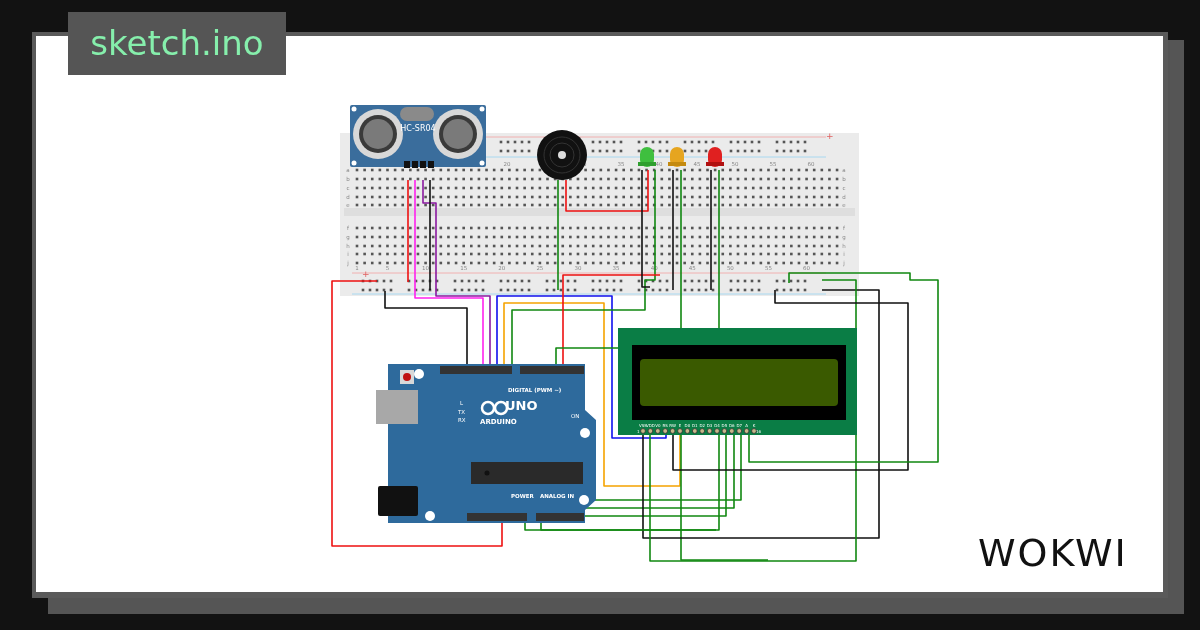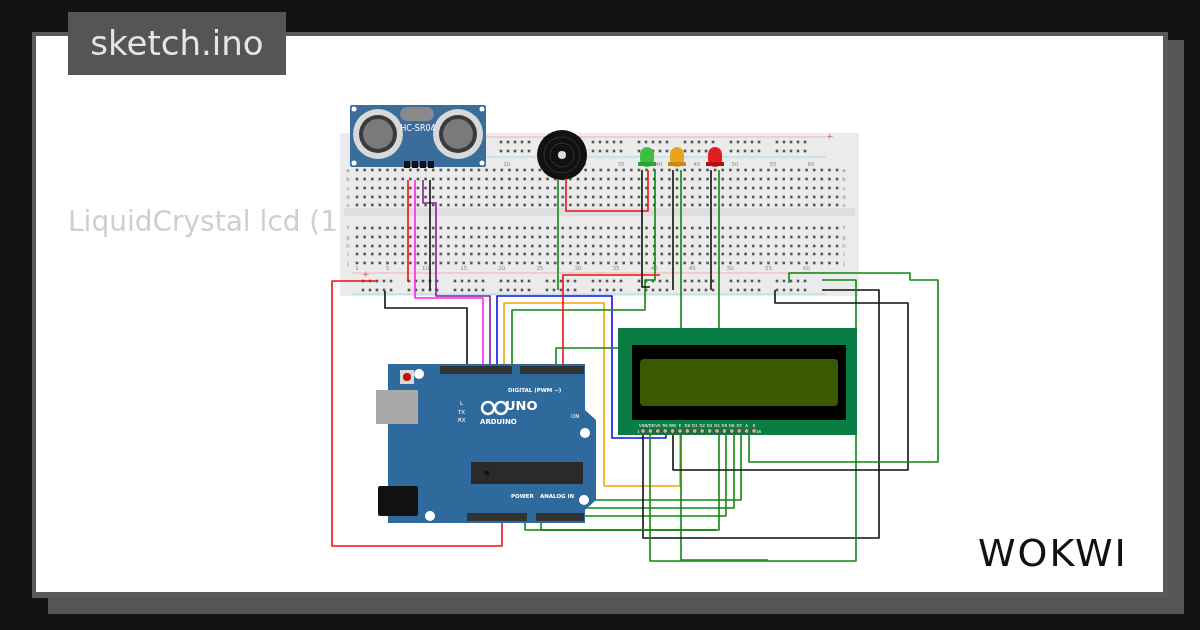--- a/index.html
+++ b/index.html
@@ -1,37 +1,36 @@
 <!DOCTYPE html>
 <html><head>
 <meta charset="utf-8">
 <style>
   html,body{margin:0;padding:0;}
   body{width:1200px;height:630px;background:#121212;position:relative;overflow:hidden;font-family:"DejaVu Sans",sans-serif;}
   .shadow{position:absolute;left:48px;top:40px;width:1136px;height:574px;background:#555555;}
   .card{position:absolute;left:32px;top:32px;width:1136px;height:566px;background:#5a5a5a;}
   .card-inner{position:absolute;left:4px;top:4px;width:1127px;height:556px;background:#ffffff;overflow:hidden;}
-  .title-tab{position:absolute;left:68px;top:12px;width:218px;height:63px;background:#555555;color:#e5e5e5;font-size:34px;line-height:63px;text-align:center;z-index:5;font-family:"DejaVu Sans",sans-serif;}
+  .title-tab{position:absolute;left:68px;top:12px;width:218px;height:63px;background:#555555;color:#86efac;font-size:34px;line-height:63px;text-align:center;z-index:5;font-family:"DejaVu Sans",sans-serif;}
   .code{position:absolute;left:68px;top:102px;color:#cfcfcf;font-size:28px;line-height:48px;font-family:"DejaVu Sans",sans-serif;white-space:pre;z-index:1;}
   .code div{height:48px;}
   svg.circuit{position:absolute;left:0;top:0;z-index:2;}
   .logo{position:absolute;left:978px;top:528px;z-index:3;}
 </style>
 </head>
 <body>
 
 <div class="shadow"></div>
 <div class="card">
   <div class="card-inner"></div>
 </div>
 
 <div class="title-tab">sketch.ino</div>
 
 <div class="code">
-  <div>LiquidCrystal lcd (1</div>
   <div></div>
   
   
   
   
   
   
   
 </div>
 

